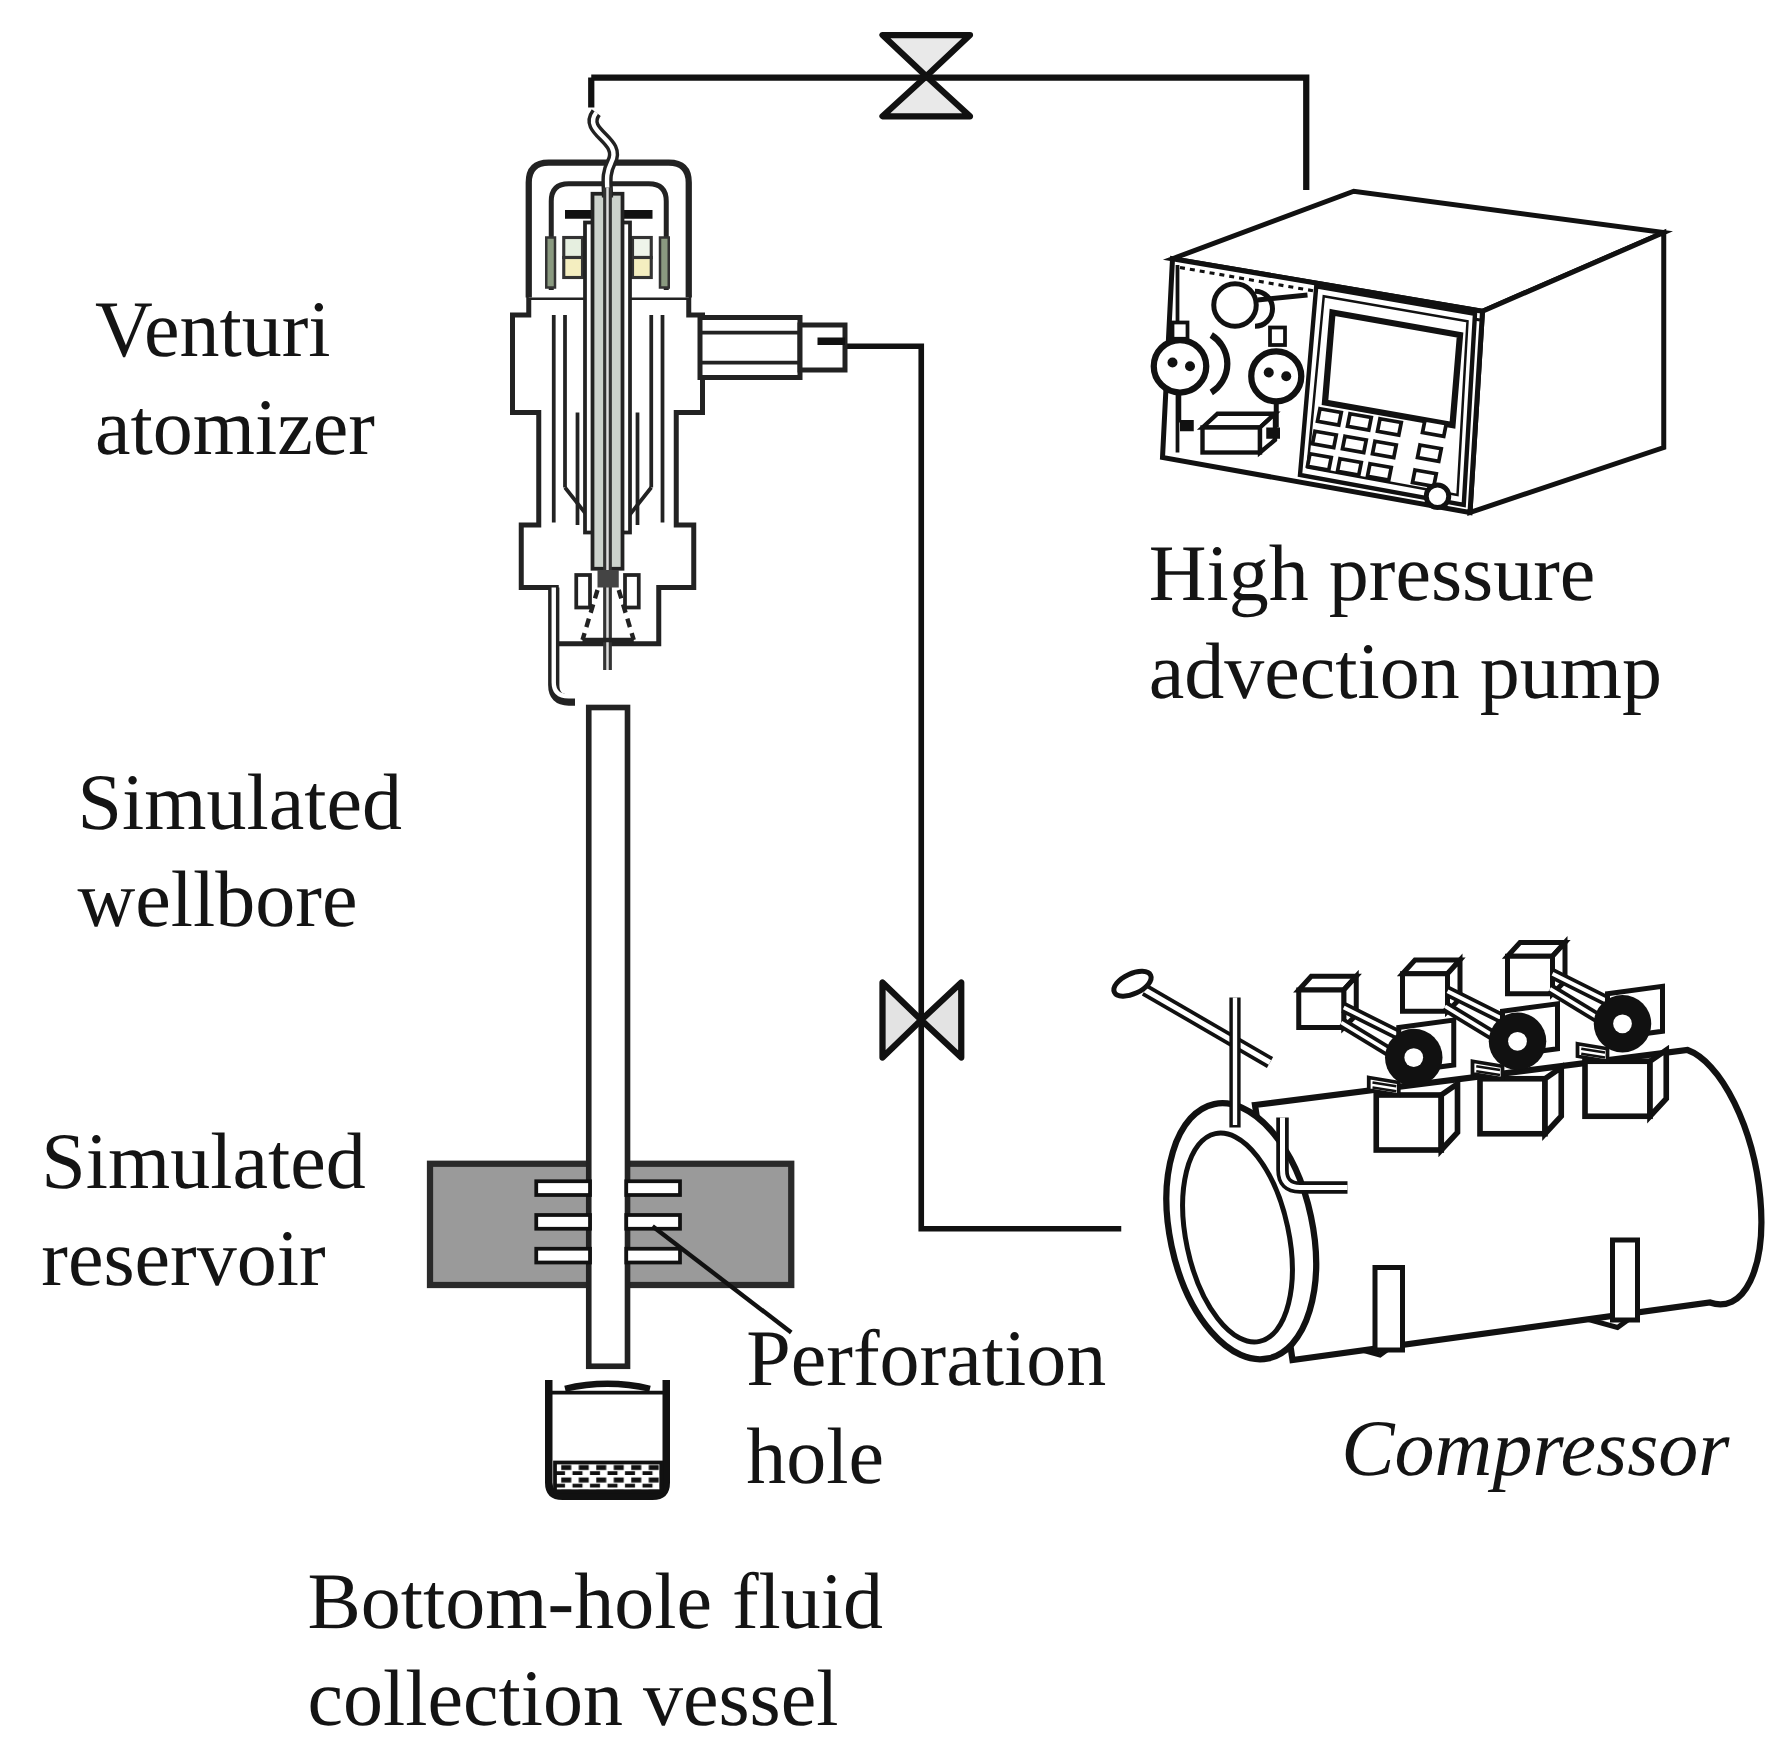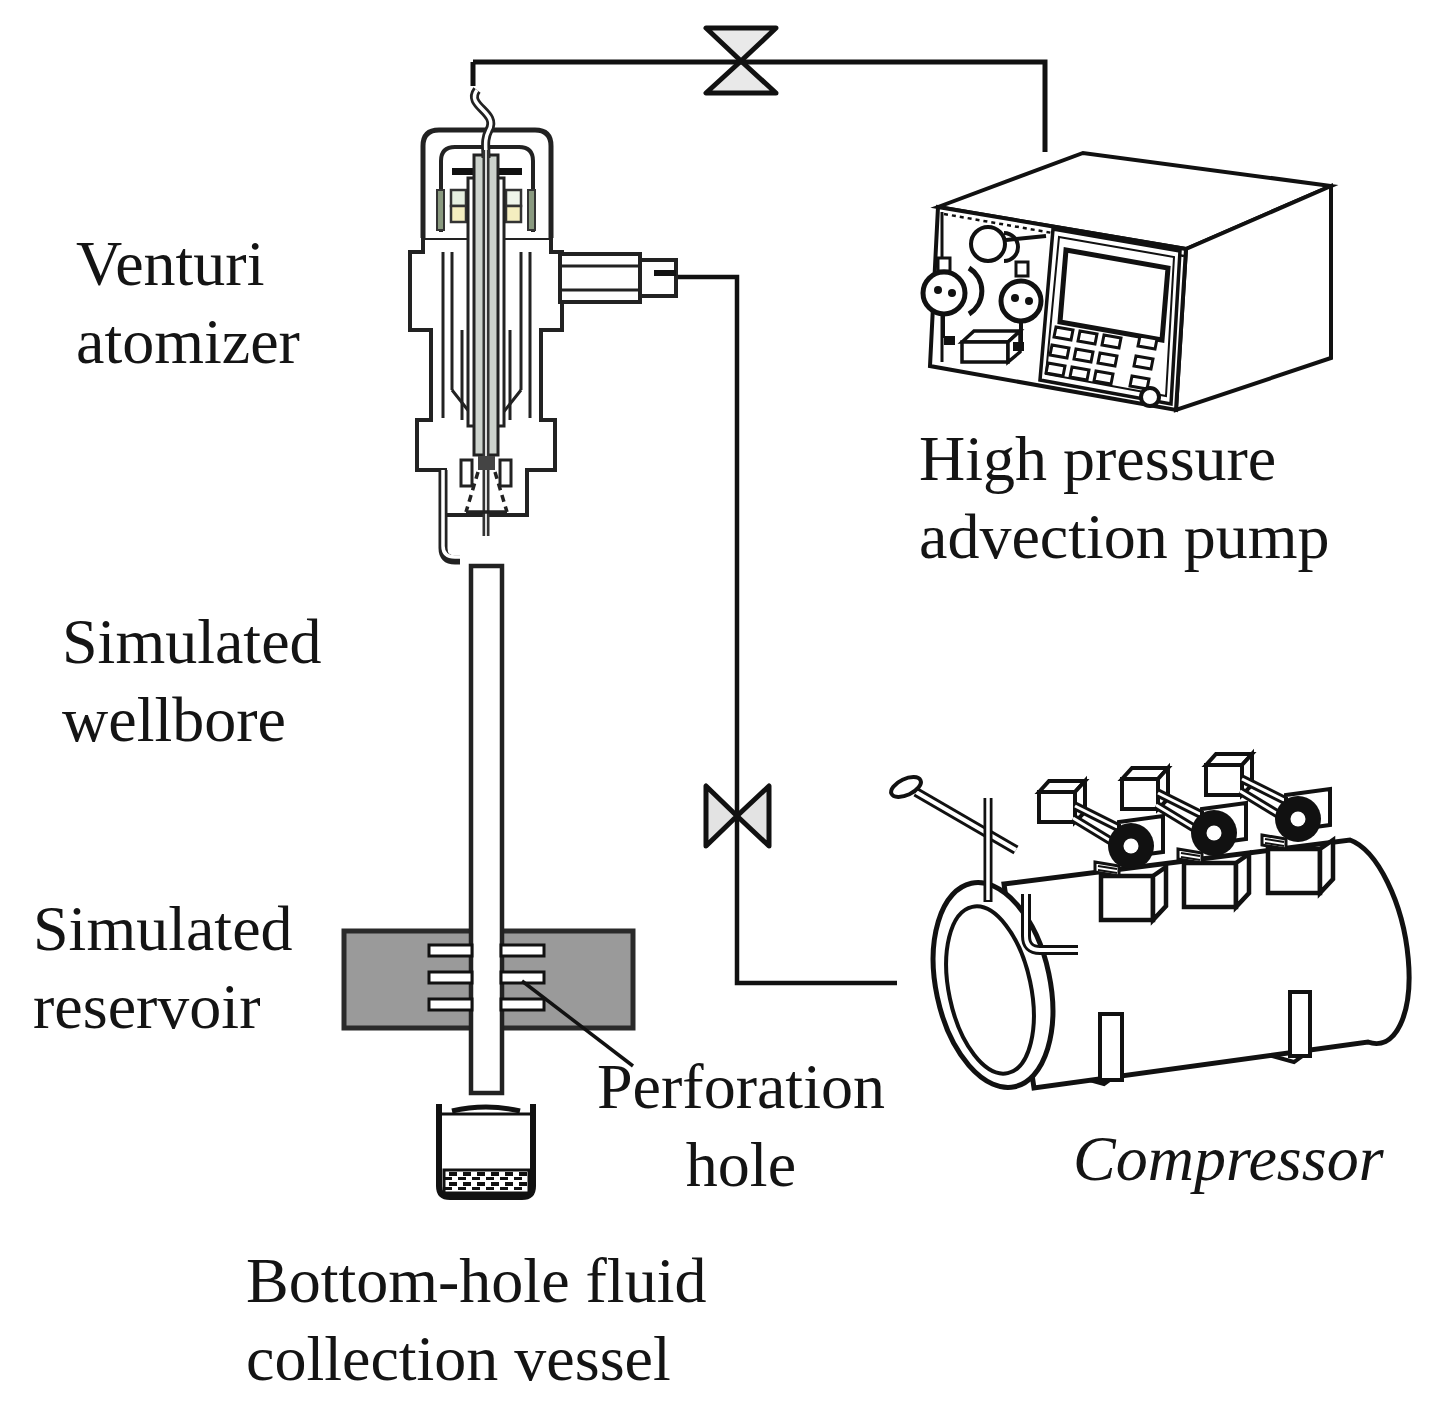--- a/index.html
+++ b/index.html
@@ -210,21 +210,21 @@
     <path d="M 1026 894 L 1026 936 Q 1026 950 1040 950 L 1078 950" stroke="#ffffff" stroke-width="4" fill="none"></path>
   </g>
 </svg>
 
 <div class="lbl" style="left:76px;  top:225px;">Venturi
 atomizer</div>
 <div class="lbl" style="left:62px;  top:603px;">Simulated
 wellbore</div>
 <div class="lbl" style="left:33px;  top:890px;">Simulated
 reservoir</div>
-<div class="lbl" style="left:597px; top:1048px;text-align:center;">Perforation
+<div class="lbl" style="left:597px; top:1048px;">Perforation
 hole</div>
 <div class="lbl" style="left:246px; top:1242px;">Bottom-hole fluid
 collection vessel</div>
 <div class="lbl" style="left:919px; top:420px;">High pressure
 advection pump</div>
 <div class="lbl" style="left:1073px;top:1120px;font-style:italic;">Compressor</div>
 
 </div>
 
 </body></html>

